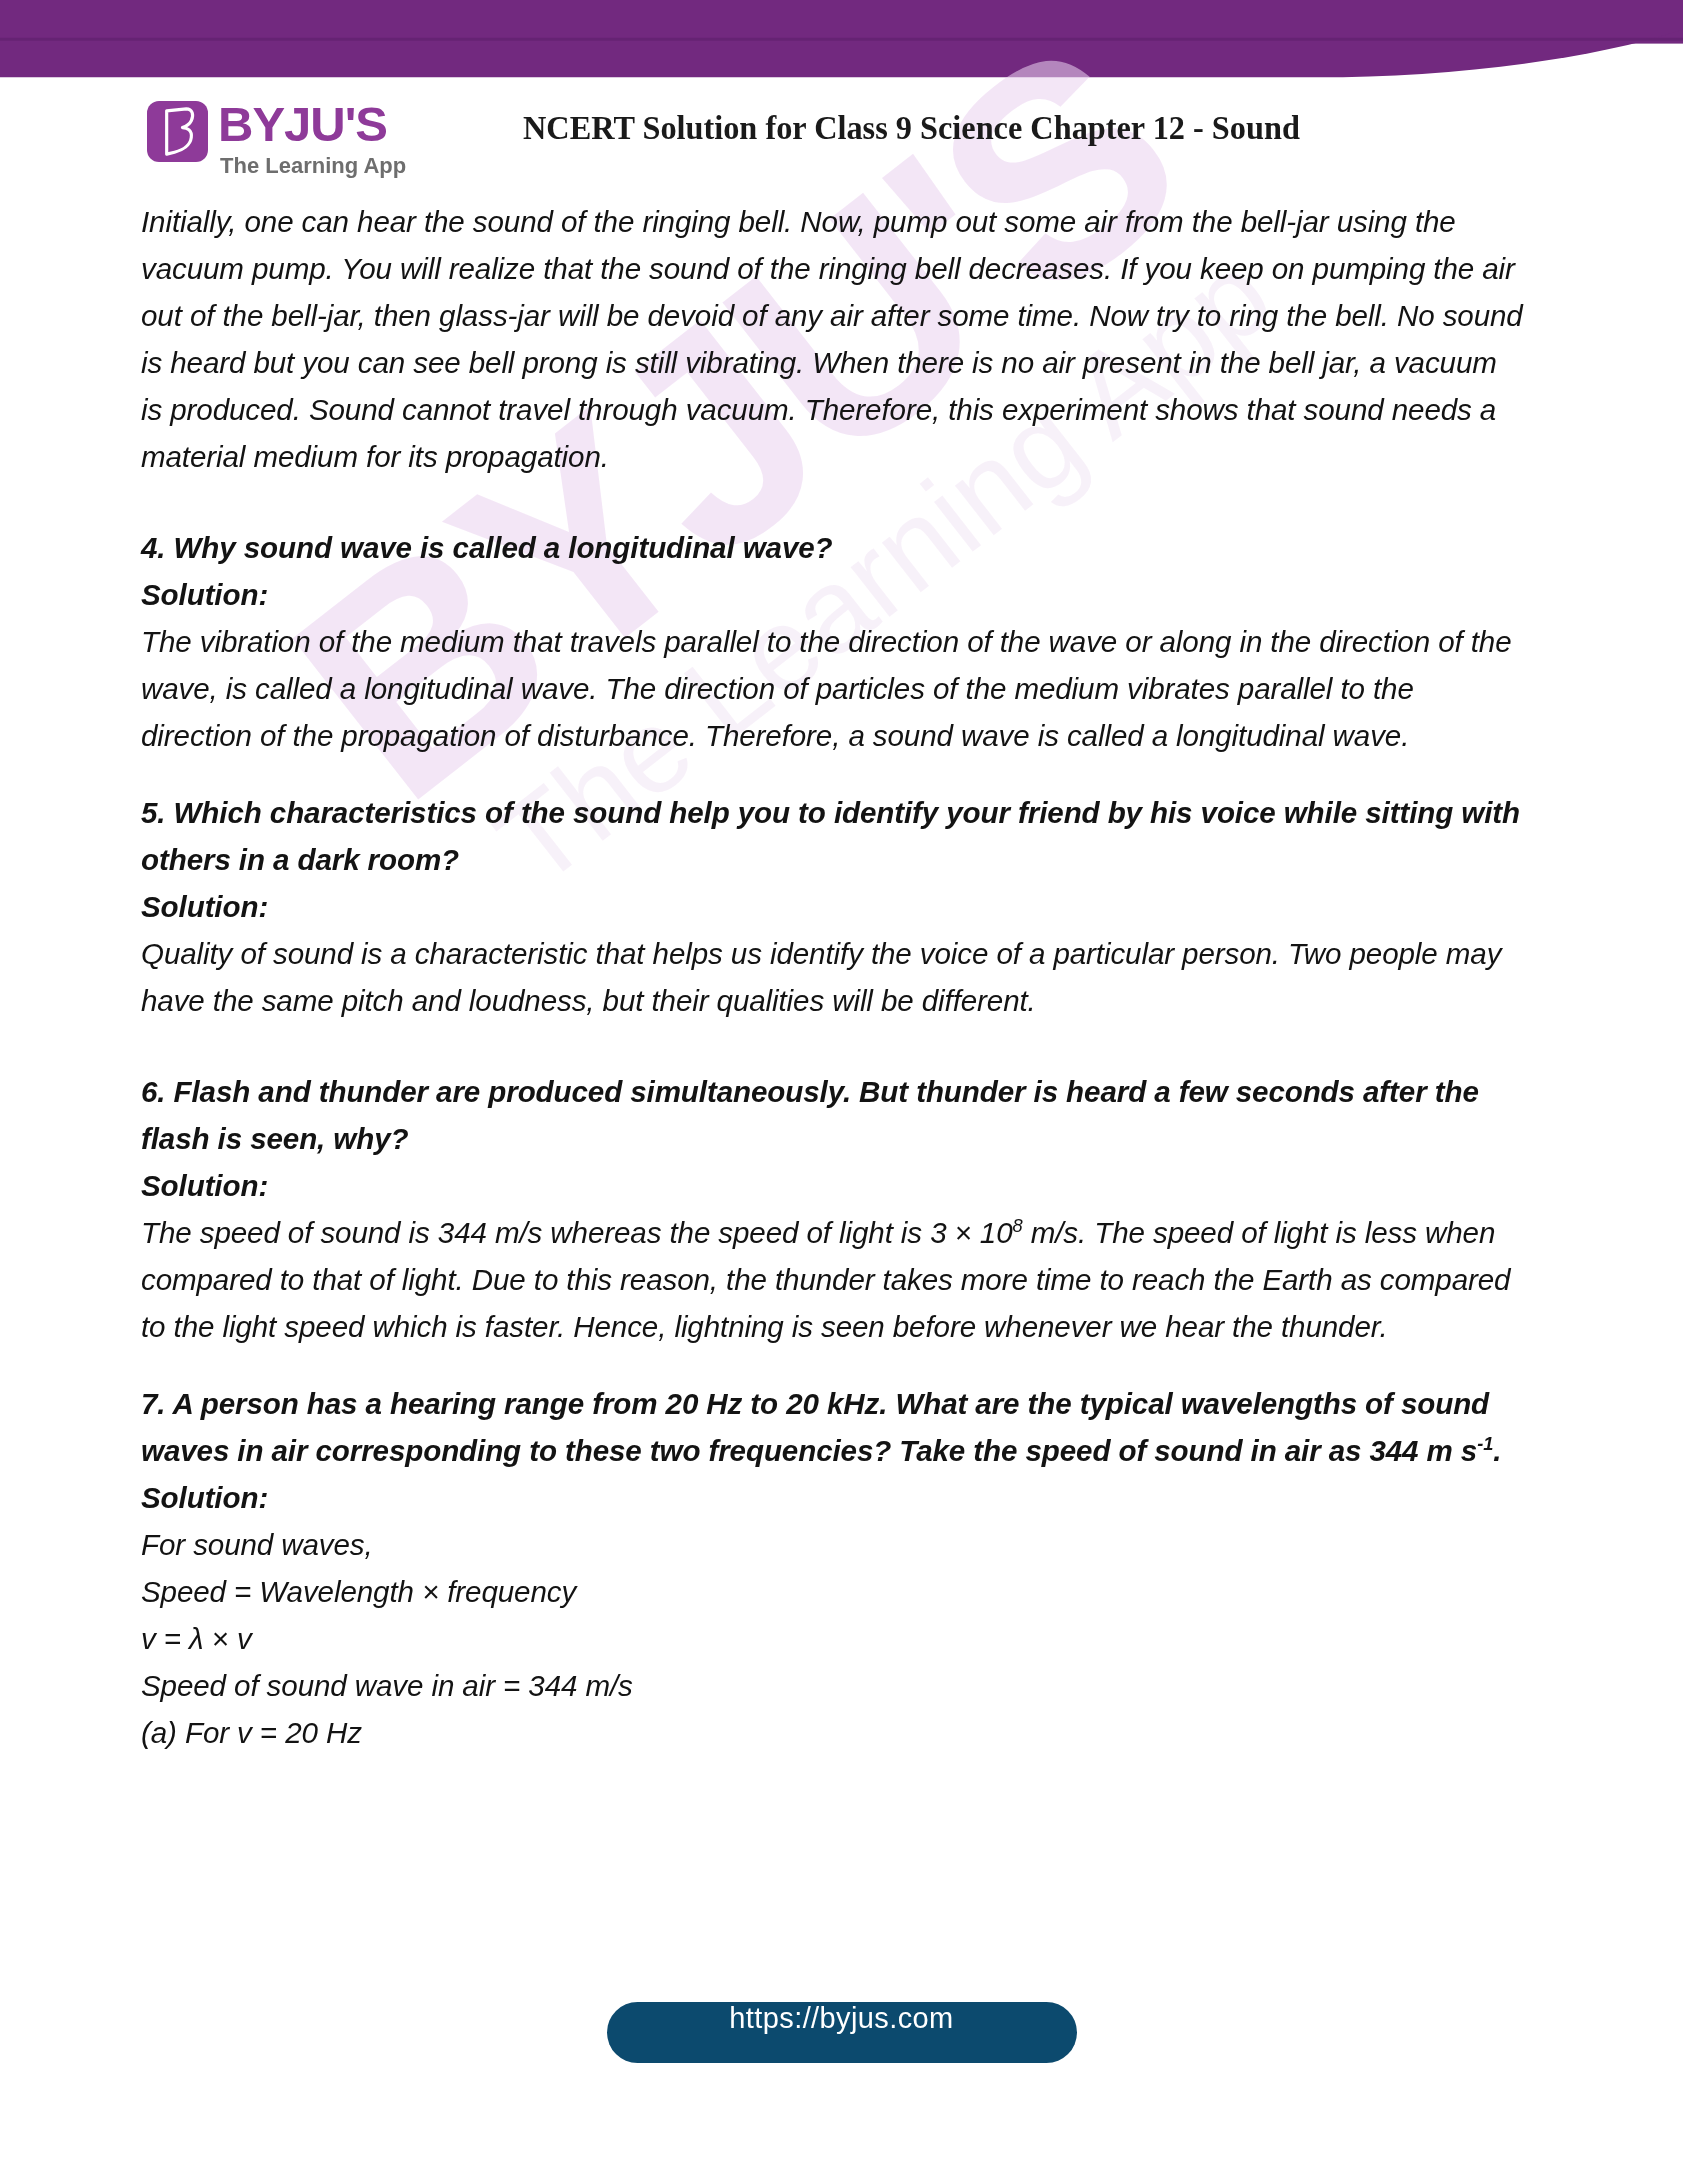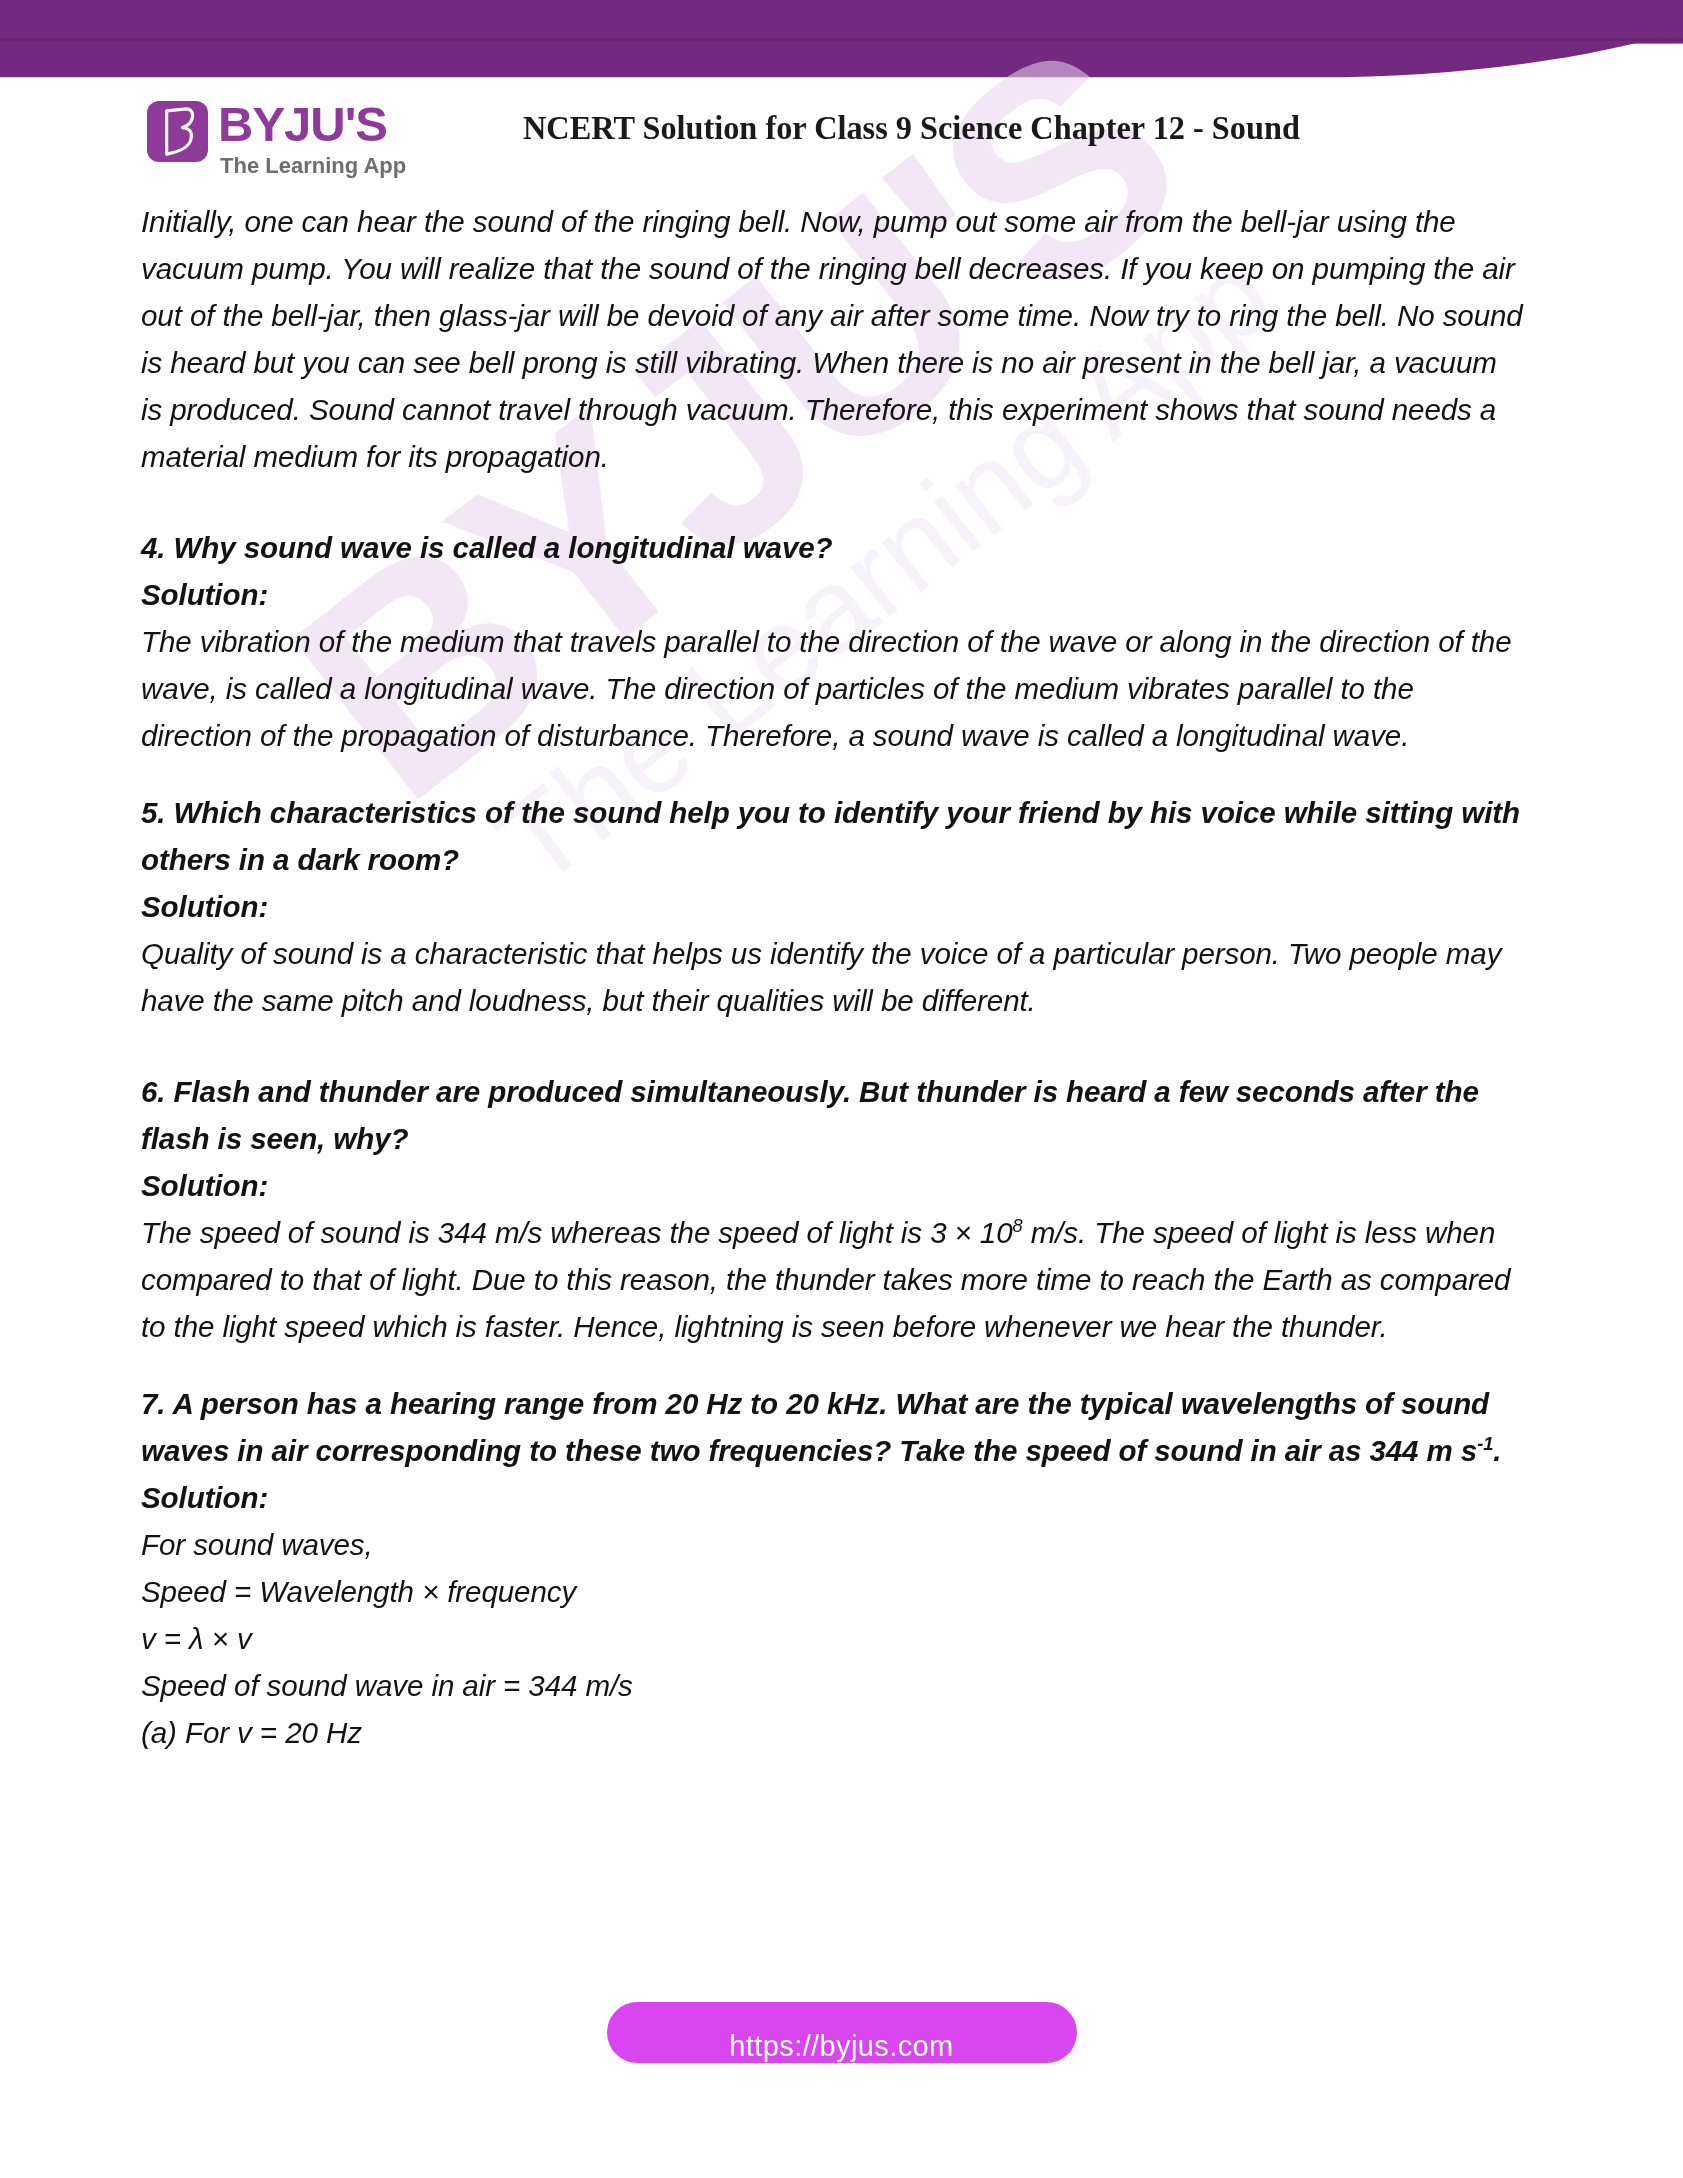--- a/index.html
+++ b/index.html
@@ -166,24 +166,24 @@
     height: 69px;
     z-index: 4;
   }
   .footer-pill {
     position: absolute;
     left: 50%;
     transform: translateX(-50%);
     top: 0;
     width: 470px;
     height: 61px;
-    background: #d946ef;
+    background: #0c4a6e;
     border-radius: 31px;
     display: flex;
-    align-items: flex-end;
+    align-items: flex-start;
     justify-content: center;
   }
   .footer-pill span {
     font-family: "Liberation Sans", sans-serif;
     font-size: 29px;
     color: #ffffff;
     letter-spacing: 0.4px;
   }
 </style>
 </head>

